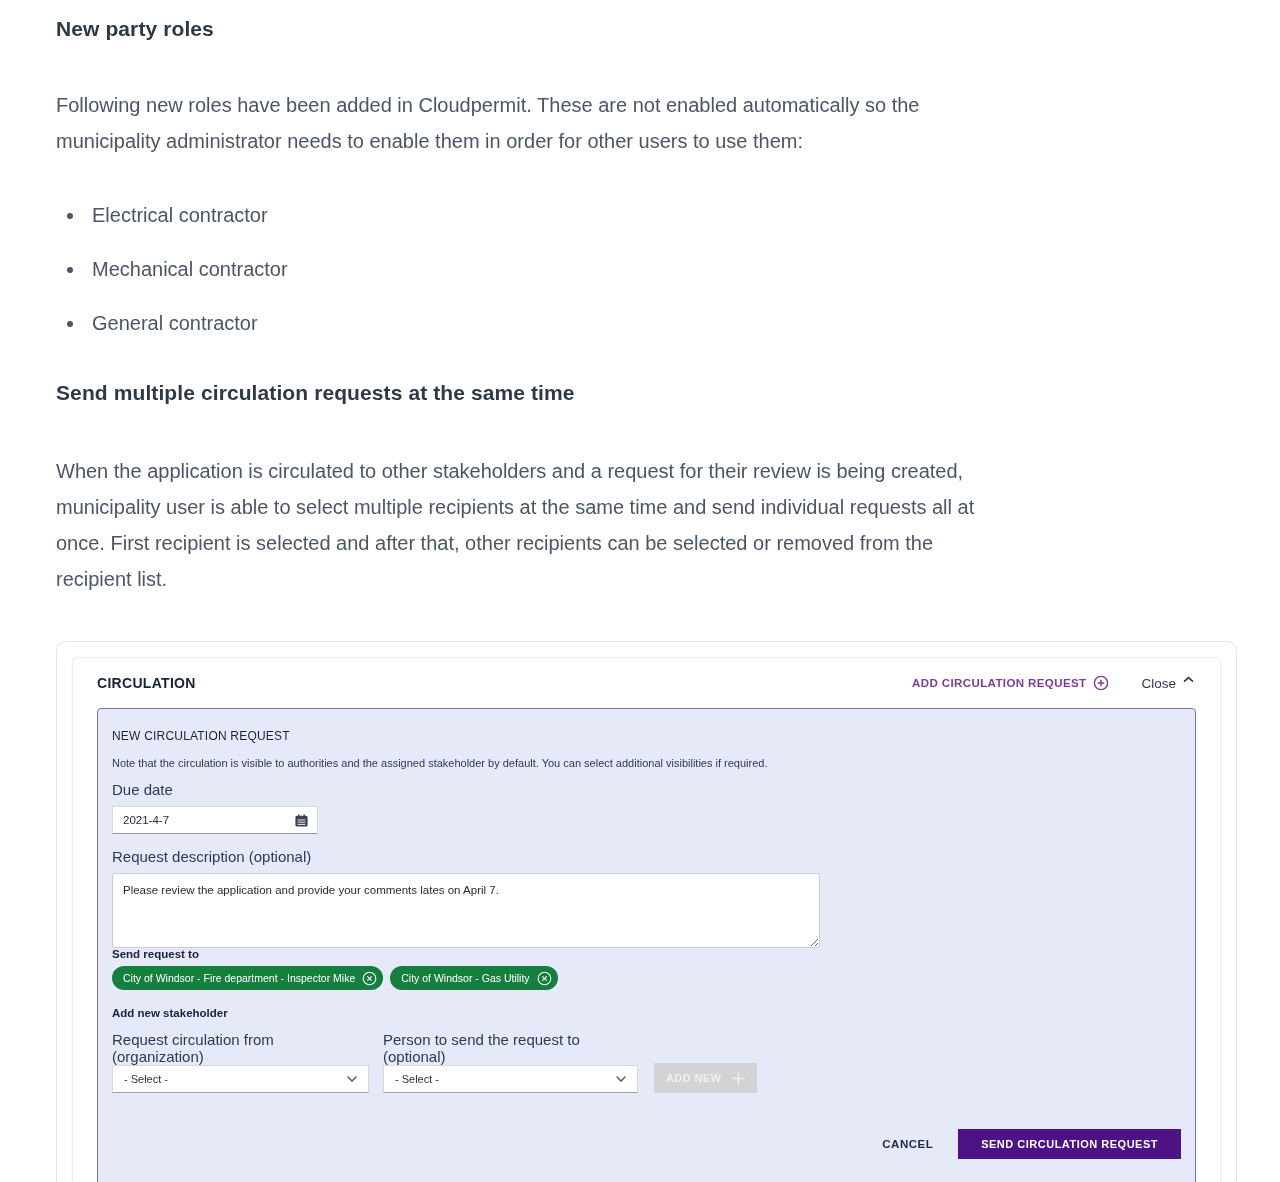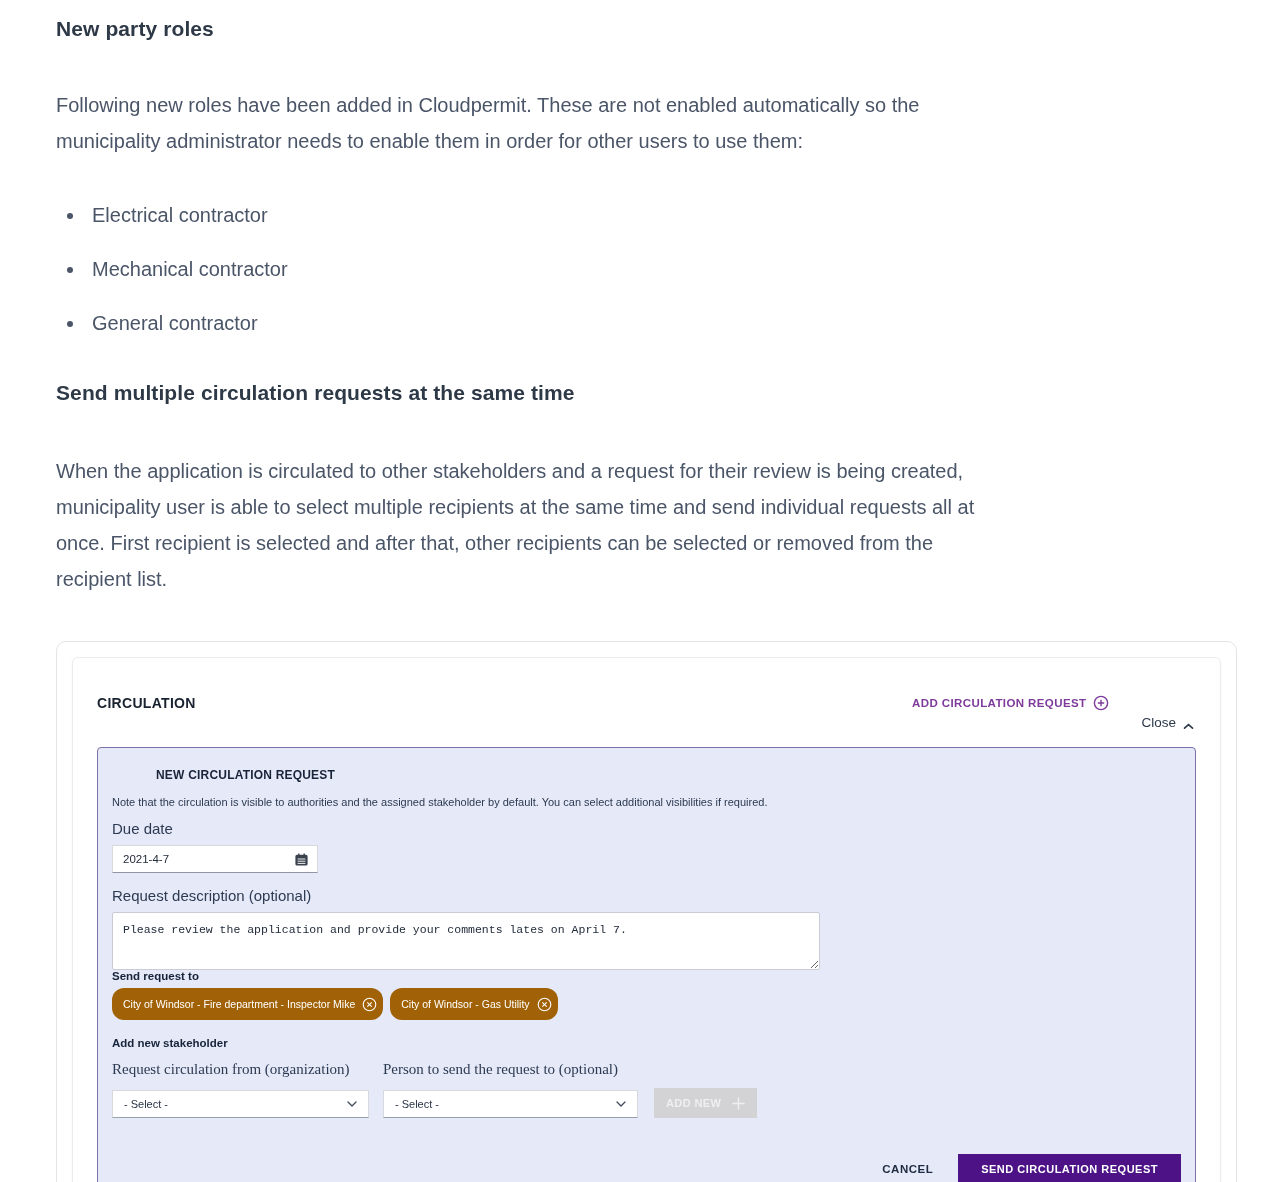--- a/index.html
+++ b/index.html
@@ -67,43 +67,41 @@
     align-items: center;
     gap: 7px;
     color: #7d3a9b;
     font-size: 11.5px;
     font-weight: 700;
     letter-spacing: .4px;
     cursor: pointer;
   }
   .close-link {
     display: inline-flex;
-    align-items: flex-end;
+    align-items: flex-start;
     gap: 7px;
     margin-left: 32px;
     color: #2c3949;
     font-size: 13.5px;
     cursor: pointer;
-    margin-top: 40px;
   }
 
   
   .panel {
     background: #e6eaf8;
     border: 1px solid #7b70a8;
     border-radius: 4px;
     padding: 14px;
   }
   .panel-title {
     font-size: 12px;
-    font-weight: 700;
+    font-weight: 400;
     letter-spacing: .2px;
     color: #19243a;
     margin-top: 6px;
-    margin-left: 44px;
   }
   .panel-note {
     font-size: 11px;
     color: #2c3a52;
     margin-top: 14px;
   }
   .field-label {
     display: block;
     font-size: 15px;
     color: #2c3a52;
@@ -140,57 +138,57 @@
     display: inline-flex;
     align-items: center;
     justify-content: center;
   }
   .cb-label { font-size: 11.5px; color: #1c2940; }
 
   .desc-field { margin-top: 14px; }
   textarea.desc {
     display: block;
     width: 708px;
-    height: 58px;
+    height: 75px;
     background: #fff;
     border: 1px solid #c9ccd6;
     border-radius: 2px;
     padding: 9px 10px;
-    font-family: Liberation Mono, monospace;
+    font-family: Liberation Sans, sans-serif;
     font-size: 11.5px;
     color: #222c3c;
     resize: both;
     outline: none;
     line-height: 15px;
   }
 
   .section-label {
     font-size: 11.5px;
     font-weight: 700;
     color: #17233a;
   }
   .send-to-label { }
   .chips { display: flex; gap: 7px; margin-top: 6px; }
   .chip {
-    background: #a16207;
+    background: #15803d;
     color: #fff;
-    height: 32px;
+    height: 24px;
     border-radius: 12px;
     display: inline-flex;
     align-items: center;
     gap: 7px;
     padding: 0 6px 0 11px;
     font-size: 10.5px;
     white-space: nowrap;
   }
   .chip-x { display: inline-flex; cursor: pointer; }
 
   .add-stakeholder-label { margin-top: 17px; }
   .row-selects { display: flex; margin-top: 12px; align-items: flex-end; }
-  .sel-field .field-label { margin-bottom: 12px; font-family: Liberation Serif, serif; }
+  .sel-field .field-label { margin-bottom: 0; }
   .select-box {
     height: 28px;
     background: #fff;
     border: 1px solid #d8d8dd;
     border-bottom: 1px solid #9aa1ab;
     display: flex;
     align-items: center;
     justify-content: space-between;
     padding: 0 11px;
     font-size: 11px;

